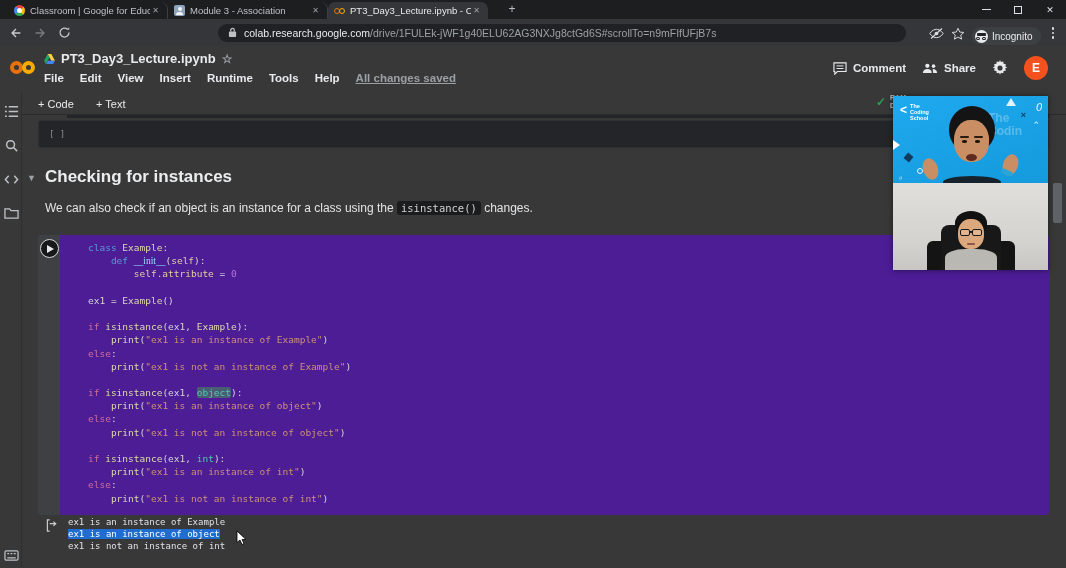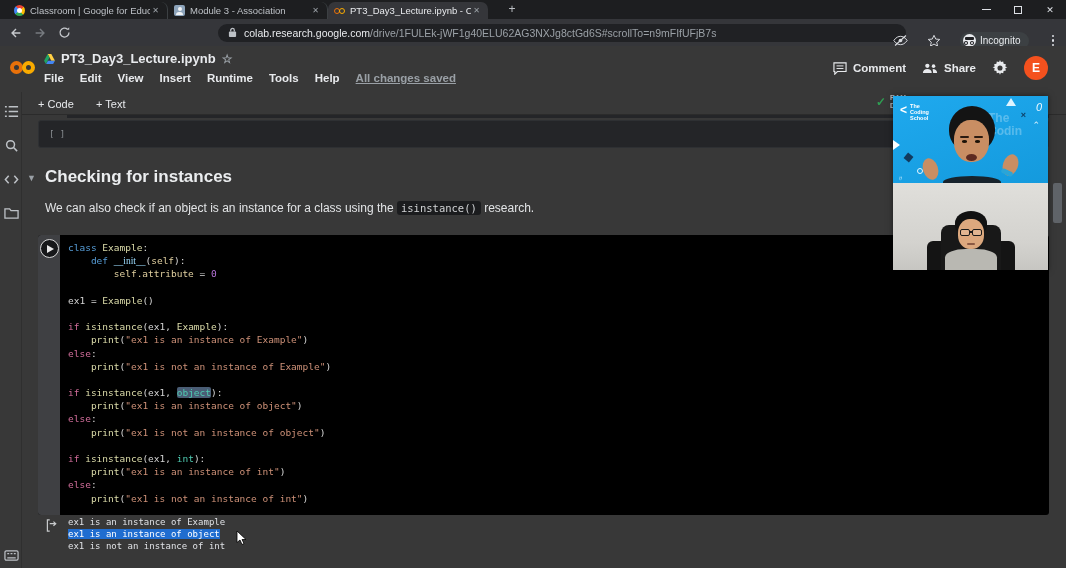--- a/index.html
+++ b/index.html
@@ -35,21 +35,21 @@
 
   
   .urlrow { position:absolute; left:0; top:19px; width:100%; height:27px; background:#35363a;
     display:flex; align-items:center; }
   .navbtn { width:24px; height:24px; display:flex; align-items:center; justify-content:center; }
   .urlpill { position:absolute; left:218px; top:4.5px; width:688px; height:18px; border-radius:9px;
     background:#202124; display:flex; align-items:center; padding:0 10px; }
   .urltext { font-size:10.5px; white-space:nowrap; overflow:hidden; margin-left:7px; }
   .urltext .domain { color:#e8eaed; }
   .urltext .path { color:#9aa0a6; }
-  .urlright { position:absolute; right:8px; top:8px; height:27px; display:flex; align-items:center; gap:19px; }
+  .urlright { position:absolute; right:8px; top:8px; height:27px; display:flex; align-items:flex-start; gap:7px; }
   .incog-pill { display:flex; align-items:center; gap:4px; background:#3c4043; border-radius:9px;
     height:18px; padding:0 8px 0 3px; }
   .incog-circ { width:13px; height:13px; border-radius:50%; background:#e8eaed; position:relative; }
   .incog-circ i { position:absolute; left:2px; top:3px; width:9px; height:3px; background:#202124; border-radius:1px; }
   .incog-circ b { position:absolute; left:1.5px; top:7px; width:4px; height:3.5px; border-radius:50%; border:1px solid #202124; }
   .incog-circ s { position:absolute; right:1.5px; top:7px; width:4px; height:3.5px; border-radius:50%; border:1px solid #202124; }
   .incog-label { font-size:10px; color:#e8eaed; }
   .dots { display:flex; flex-direction:column; gap:2px; padding:0 4px; }
   .dots i { width:2.5px; height:2.5px; border-radius:50%; background:#dee1e6; }
 
@@ -94,21 +94,21 @@
   .empty-cell { position:absolute; left:16px; top:5px; width:1011px; height:28px; background:#242528;
     border:1px solid #2e3033; border-radius:3px; color:#8a8e93;
     font-family:"DejaVu Sans Mono", monospace; font-size:9px; padding:8px 0 0 10px; }
   .md-collapse { position:absolute; left:5px; top:58px; color:#9aa0a6; font-size:9px; }
   .md-title { position:absolute; left:23px; top:52px; color:#ebedef; font-size:17px; font-weight:bold; }
   .md-para { position:absolute; left:23px; top:86px; color:#e2e4e6; font-size:12px; }
   .inline-code { font-family:"DejaVu Sans Mono", monospace; font-size:10.5px; background:#1b1c1e;
     color:#d0d2d4; padding:1px 4px; border-radius:3px; }
 
   .code-cell { position:absolute; left:16px; top:120px; width:1011px; height:280px;
-    background:#000000; border-radius:3px; display:flex; overflow:hidden; }
+    background:#4c1d95; border-radius:3px; display:flex; overflow:hidden;gap:20px; }
   .gutter { width:22px; background:#3f4043; flex:0 0 22px; }
   .runbtn { margin:4px auto 0; width:19px; height:19px; border-radius:50%; background:#17181a;
     border:1.5px solid #d8d8d8; position:relative; }
   .runbtn .tri { position:absolute; left:6px; top:4.5px; width:0; height:0;
     border-left:7px solid #e8e8e8; border-top:4.5px solid transparent; border-bottom:4.5px solid transparent; }
   .code-area { flex:1; padding:6px 0 0 8px; font-family:"DejaVu Sans Mono", monospace; font-size:9.5px; }
   .code-line { white-space:pre; line-height:13.2px; height:13.2px; }
   .tk-pl { color:#d4d4d4; } .tk-kw1 { color:#569cd6; } .tk-kw2 { color:#d16d9a; }
   .tk-fn { color:#dcdcaa; } .tk-st { color:#ce9178; } .tk-nm { color:#b573d7; }
   .tk-bi { color:#4ec9b0; } .tk-sf { color:#e0cf9f; } .tk-dn { color:#9cdcfe;font-family:Liberation Serif, serif; }
@@ -359,21 +359,21 @@
     </div>
 
   <div class="content">
     <div class="prev-cell-edge"></div>
     <div class="empty-cell">
       <span>[ ]</span>
     </div>
 
     <span class="md-collapse">▼</span>
     <div class="md-title">Checking for instances</div>
-    <div class="md-para"><span>We can also check if an object is an instance for a class using the </span><span class="inline-code">isinstance()</span><span> research.</span></div>
+    <div class="md-para"><span>We can also check if an object is an instance for a class using the </span><span class="inline-code">isinstance()</span><span> changes.</span></div>
 
     <div class="code-cell">
       <div class="gutter">
         <div class="runbtn">
           <span class="tri"></span>
         </div>
       </div>
       <div class="code-area">
           <div class="code-line"><span class="tk-kw1">class </span><span class="tk-fn">Example</span><span class="tk-pl">:</span></div>
           <div class="code-line"><span class="tk-pl">    </span><span class="tk-kw1">def </span><span class="tk-dn">__init__</span><span class="tk-pl">(</span><span class="tk-sf">self</span><span class="tk-pl">):</span></div>

